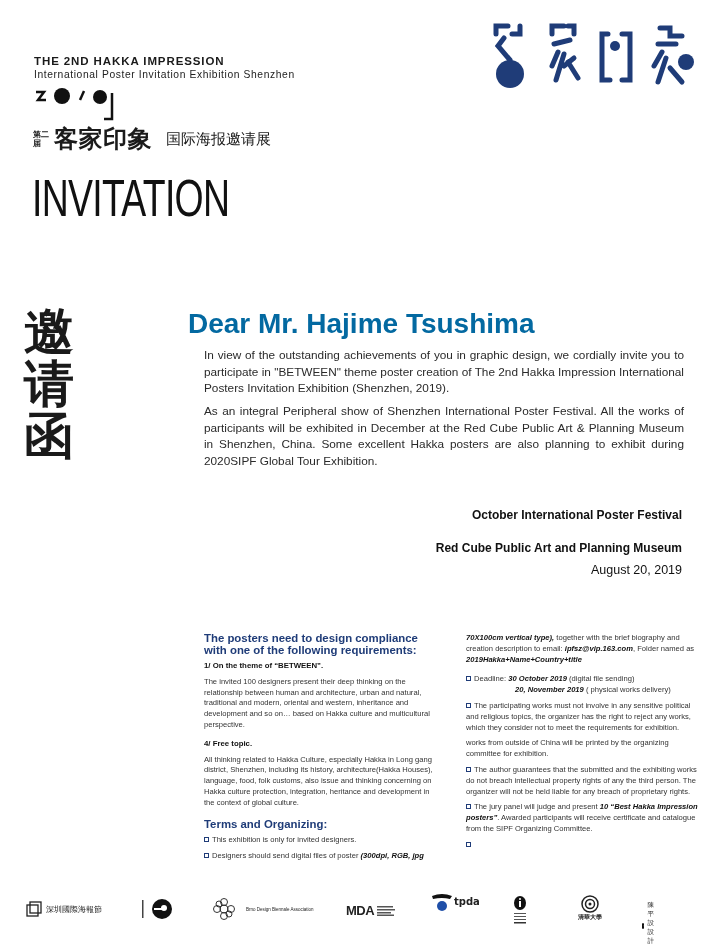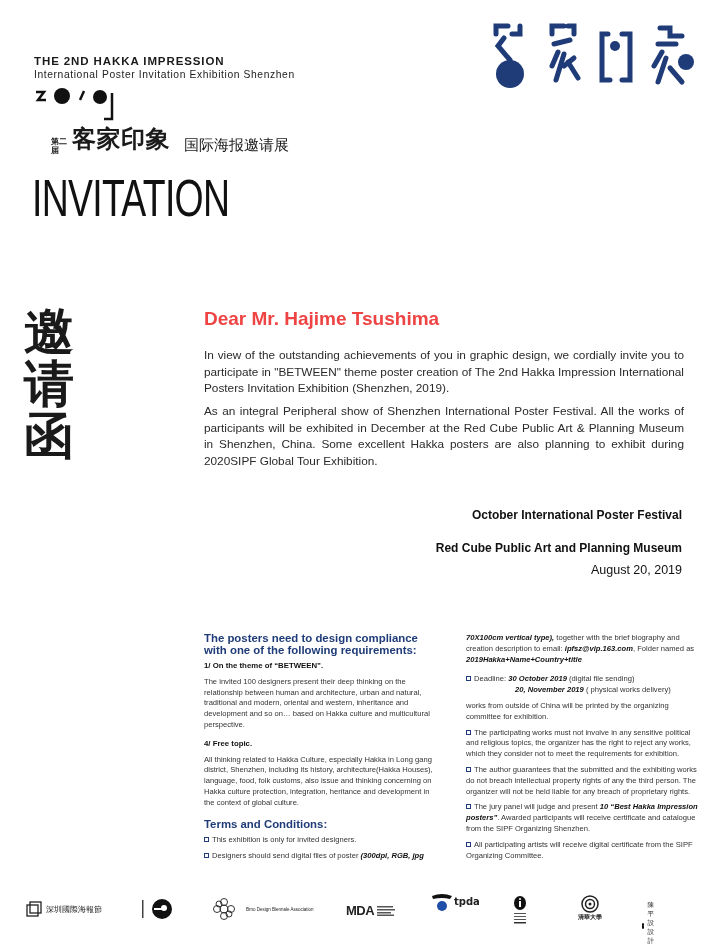--- a/index.html
+++ b/index.html
@@ -4,34 +4,34 @@
 <style>
   * { margin: 0; padding: 0; box-sizing: border-box; }
   html, body { width: 708px; height: 944px; background: #ffffff; overflow: hidden; }
   body { position: relative; font-family: "Liberation Sans", "DejaVu Sans", sans-serif; color: #1a1a1a; }
   .abs { position: absolute; }
 
   
   .hdr-title { left: 34px; top: 55px; font-weight: bold; font-size: 11.5px; letter-spacing: 0.9px; color: #1a1a1a; }
   .hdr-sub { left: 34px; top: 69px; font-size: 10.3px; letter-spacing: 0.6px; color: #222; }
   .year-mark { left: 34px; top: 86px; width: 90px; height: 36px; }
-  .cn-row { left: 51px; top: 123px; display: flex; align-items: flex-end; }
+  .cn-row { left: 33px; top: 123px; display: flex; align-items: center; }
   .cn-edition { display: flex; flex-direction: column; font-size: 8px; font-weight: bold; line-height: 9px; margin-right: 5px; }
   .cn-main { font-size: 24px; font-weight: bold; letter-spacing: 0.5px; font-family: "DejaVu Sans", sans-serif; }
   .cn-sub { font-size: 15px; margin-left: 14px; font-family: "DejaVu Sans", sans-serif; }
   .invitation { left: 32px; top: 172px; font-family: "Liberation Sans Narrow", "Liberation Sans", sans-serif; font-size: 52px; letter-spacing: -1px; transform: scaleX(0.72); transform-origin: left top; font-weight: normal; line-height: 52px; color: #111; }
 
   
   .logo-top { left: 490px; top: 22px; width: 208px; height: 70px; }
 
   
   .vert-cn { left: 24px; top: 306px; display: flex; flex-direction: column; font-size: 50px; line-height: 52px; font-weight: bold; font-family: "DejaVu Sans", sans-serif; color: #1a1a1a; }
 
   
-  .greeting { left: 204px; top: 308px; font-size: 19px; font-weight: bold; color: #ef4444; }
+  .greeting { left: 188px; top: 308px; font-size: 28px; font-weight: bold; color: #0369a1; }
   .para { left: 204px; width: 480px; font-size: 11.8px; line-height: 16.6px; color: #2a2a2a; text-align: justify; }
   .p1 { top: 347px; }
   .p2 { top: 403px; }
 
   .sign { right: 26px; text-align: right; font-weight: bold; font-size: 12px; line-height: 15px; color: #111; }
   .sign1 { top: 508px; }
   .sign2 { top: 541px; }
   .sign-date { top: 563px; font-weight: normal; font-size: 12.5px; }
 
   
@@ -102,33 +102,33 @@
 </div>
 <div class="abs sign sign2">Red Cube Public Art and Planning Museum</div>
 <div class="abs sign sign-date">August 20, 2019</div>
 
 <div class="abs col col-left">
   <div class="blue-h">The posters need to design compliance with one of the following requirements:</div>
   <div class="sub-h">1/ On the theme of “BETWEEN”.</div>
   <p>The invited 100 designers present their deep thinking on the relationship between human and architecture, urban and natural, traditional and modern, oriental and western, inheritance and development and so on… based on Hakka culture and multicultural perspective.</p>
   <div class="sub-h" style="margin-top:8px">4/ Free topic.</div>
   <p>All thinking related to Hakka Culture, especially Hakka in Long gang district, Shenzhen, including its history, architecture(Hakka Houses), language, food, folk customs, also issue and thinking concerning on Hakka culture protection, integration, heritance and development in the context of global culture.</p>
-  <div class="blue-h terms-h">Terms and Conditions:</div>
+  <div class="blue-h terms-h">Terms and Organizing:</div>
   <p><span class="bullet"></span><span>This exhibition is only for invited designers.</span></p>
   <p><span class="bullet"></span><span>Designers should send digital files of poster </span><span class="bi">(300dpi, RGB, jpg</span></p>
 </div>
 
 <div class="abs col col-right">
   <p style="margin-top:0"><span class="bi">70X100cm vertical type),</span><span> together with the brief biography and creation description to email: </span><span class="bi">ipfsz@vip.163.com</span><span>, Folder named as </span><span class="bi">2019Hakka+Name+Country+title</span></p>
   <p style="margin-top:9px"><span class="bullet"></span><span>Deadline: </span><span class="bi">30 October 2019</span><span> (digital file sending)</span><span class="indent"><span class="bi">20, November 2019</span><span> ( physical works delivery)</span></span></p>
+  <p><span class="bullet"></span><span>The participating works must not involve in any sensitive political and religious topics, the organizer has the right to reject any works, which they consider not to meet the requirements for exhibition.</span></p>
   <p>works from outside of China will be printed by the organizing committee for exhibition.</p>
-  <p><span class="bullet"></span><span>The participating works must not involve in any sensitive political and religious topics, the organizer has the right to reject any works, which they consider not to meet the requirements for exhibition.</span></p>
   <p><span class="bullet"></span><span>The author guarantees that the submitted and the exhibiting works do not breach intellectual property rights of any the third person. The organizer will not be held liable for any breach of proprietary rights.</span></p>
-  <p><span class="bullet"></span><span>The jury panel will judge and present </span><span class="bi">10 “Best Hakka Impression posters”</span><span>.  Awarded participants will receive certificate and catalogue from the SIPF Organizing Shenzhen.</span></p>
-  <p><span class="bullet"></span><span>All participating artists will receive digital certificate from the SIPF Organizing Committee.</span></p>
+  <p><span class="bullet"></span><span>The jury panel will judge and present </span><span class="bi">10 “Best Hakka Impression posters”</span><span>.  Awarded participants will receive certificate and catalogue from the SIPF Organizing Committee.</span></p>
+  <p><span class="bullet"></span></p>
 </div>
 
 <div class="abs footer">
   <div class="flogo" style="left:26px; top:8px;">
     <svg width="16" height="16" viewBox="0 0 16 16">
         <rect x="1" y="4" width="11" height="11" fill="none" stroke="#222" stroke-width="1.3"></rect>
         <rect x="4" y="1" width="11" height="11" fill="none" stroke="#222" stroke-width="1.3"></rect>
       </svg>
     <span style="font-size:8px; margin-left:4px; font-family:'DejaVu Sans',sans-serif;">深圳國際海報節</span>
   </div>

